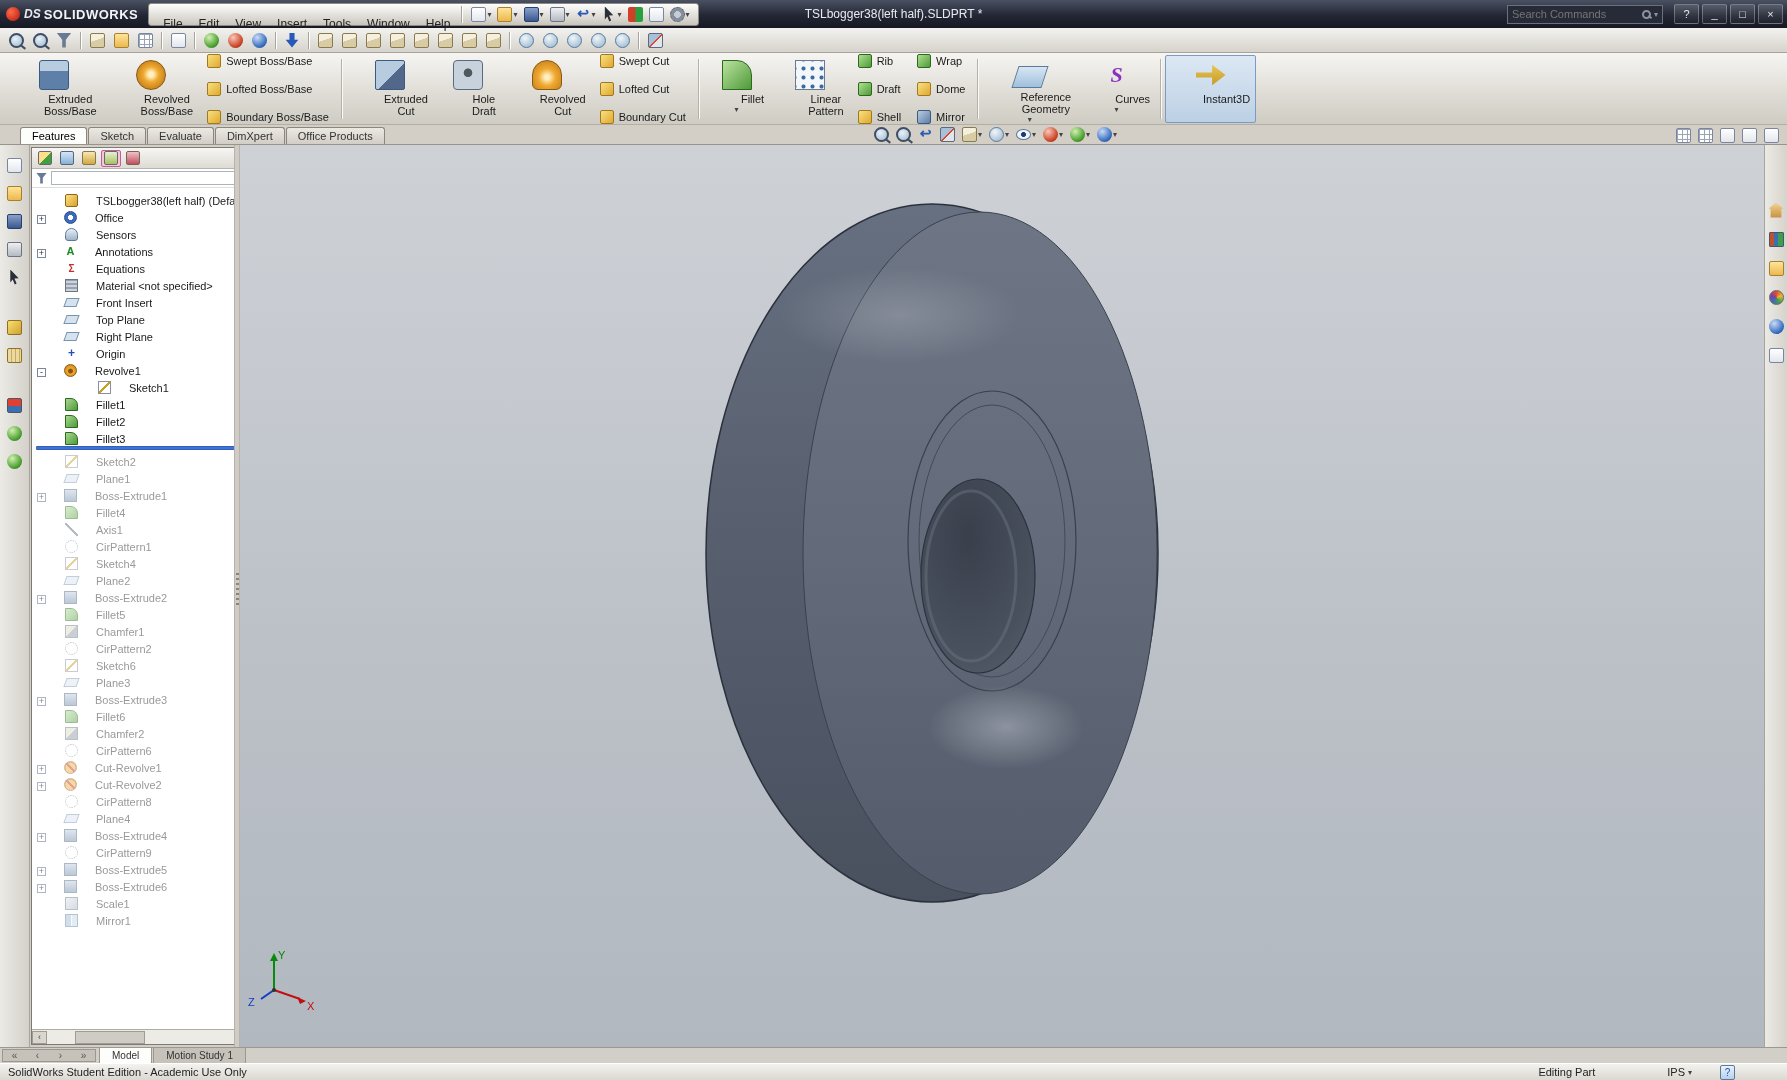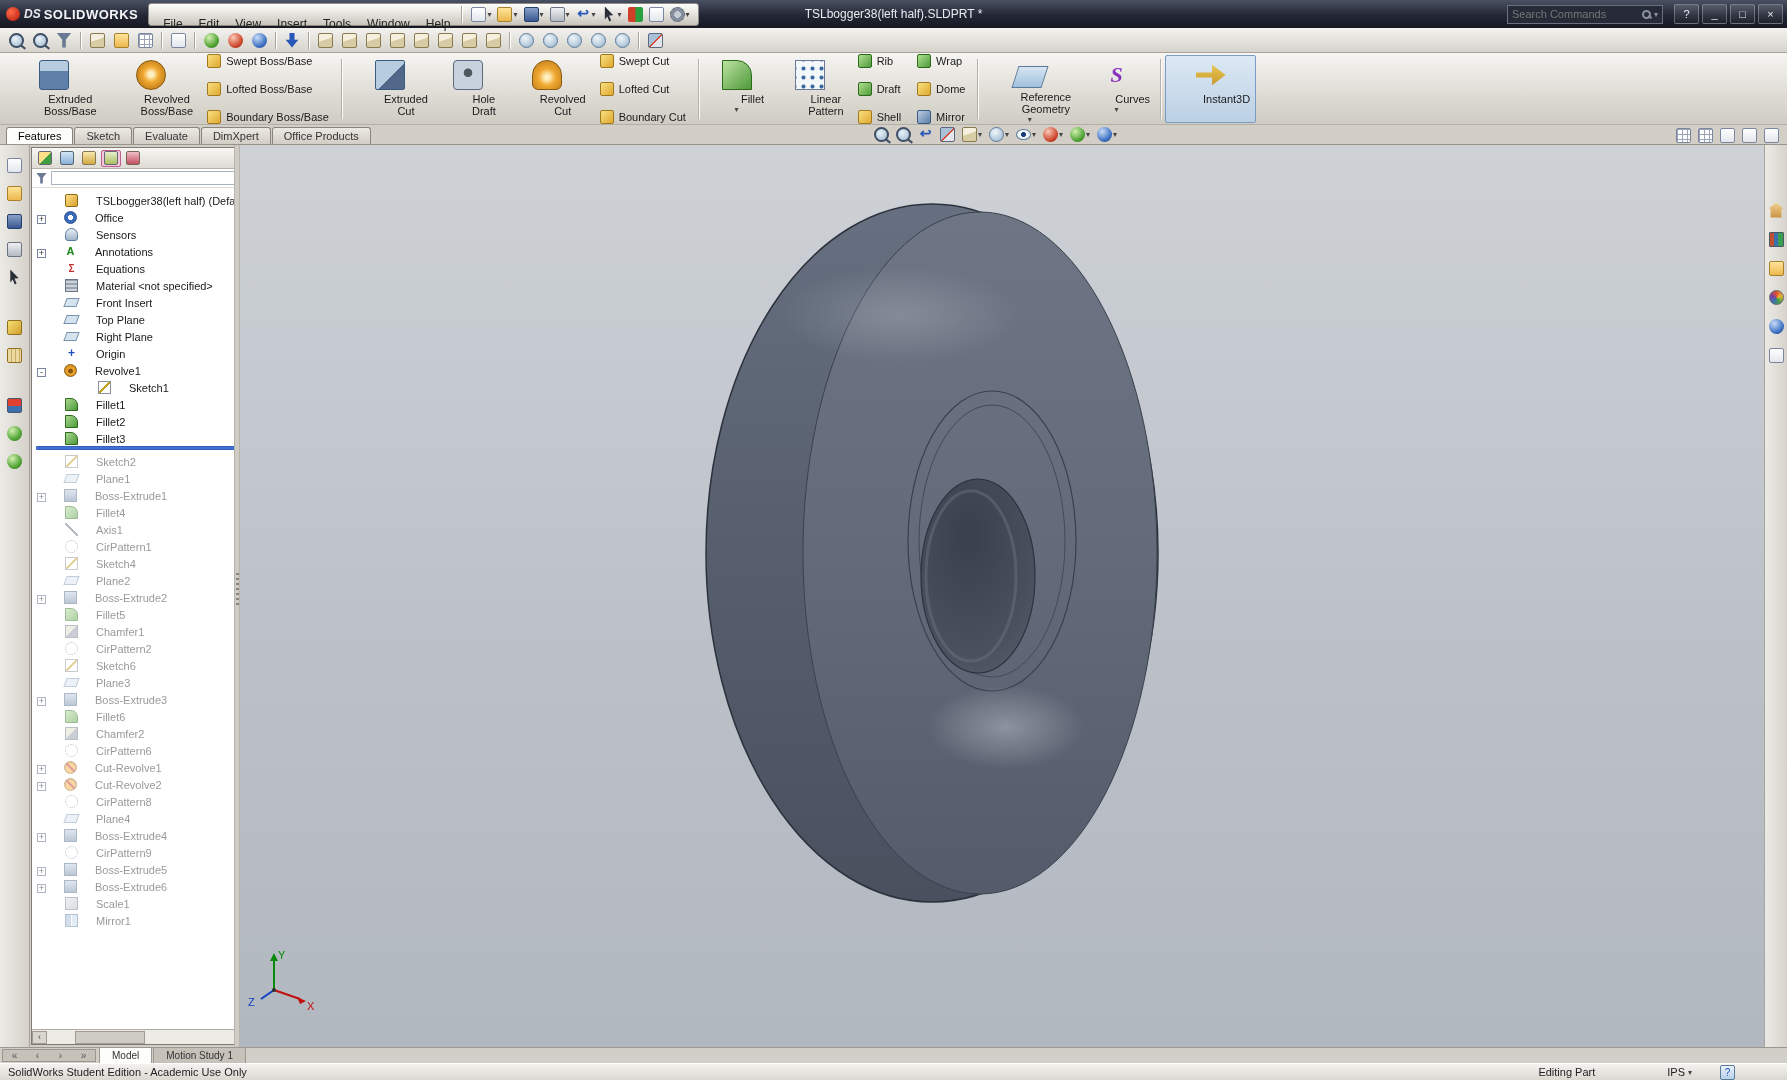--- a/index.html
+++ b/index.html
@@ -84,21 +84,21 @@
   .bi-extruded-cut { background:linear-gradient(135deg,#b8cce0 0 55%, #51688a 55%); border:1px solid #3a5a80; border-radius:2px; }
   .bi-hole-wizard { background:radial-gradient(circle at 50% 42%, #50585f 0 18%, #c8d2dc 22%); border:1px solid #5a6a80; border-radius:4px; }
   .bi-revolved-cut { border-radius:50% 50% 20% 20%; background:radial-gradient(circle at 50% 58%, #fff0c0 0 10%, #f0a830 40%, #b87818); border:1px solid #8a5a10; }
   .bi-fillet { background:linear-gradient(135deg,#bce2a0,#4e9a3a); border:1px solid #2a6a1a; border-top-right-radius:15px; }
   .bi-linear-pattern { background-color:#f4f7fa; border:1px solid #6a7a95; background-image:radial-gradient(#3a6aa0 1.5px, transparent 2.5px); background-size:9px 9px; background-position:3px 3px; }
   .bi-ref-geometry { background:linear-gradient(#d8e6f2,#9fc0dd); border:1px solid #5a7a9a; transform:skewX(-18deg); height:22px; margin-top:6px; }
   .bi-curves { color:#8a30c0; font:bold italic 22px/30px "Liberation Serif", serif; text-align:center; }
   .bi-instant3d { background:linear-gradient(#f0d060,#c09020); clip-path:polygon(0 42%, 55% 42%, 55% 16%, 100% 50%, 55% 84%, 55% 58%, 0 58%); }
 
   
-  .tabrow { height:20px; background:#d3cfc7; border-bottom:1px solid #98948c; position:relative; display:flex; align-items:flex-end; padding-left:6px; flex:none; }
+  .tabrow { height:20px; background:#d3cfc7; border-bottom:1px solid #98948c; position:relative; display:flex; align-items:flex-end; padding-left:20px; flex:none; }
   .cm-tab { padding:2px 11px 2px; margin-right:1px; font-size:11px; border:1px solid #8a867e; border-bottom:none; border-radius:3px 3px 0 0; background:linear-gradient(#ece9e3,#d2cec6); color:#333; }
   .cm-tab.active { background:#fdfdfb; color:#000; }
   .headsup { position:absolute; left:872px; top:1px; display:flex; align-items:center; gap:3px; }
   .hu-btn { display:flex; align-items:center; padding:1px 2px; border-radius:2px; }
   .tabrow-right { position:absolute; right:6px; top:2px; display:flex; gap:3px; align-items:center; }
 
   
   .main { flex:1; display:flex; align-items:stretch; background:#d2cfc8; min-height:0; }
   .left-toolbar { width:30px; flex:none; background:linear-gradient(90deg,#eceae5,#d4d1ca); border-right:1px solid #a8a49c; display:flex; flex-direction:column; align-items:center; padding-top:10px; gap:8px; }
   .lt-btn { width:22px; height:20px; display:flex; align-items:center; justify-content:center; }

